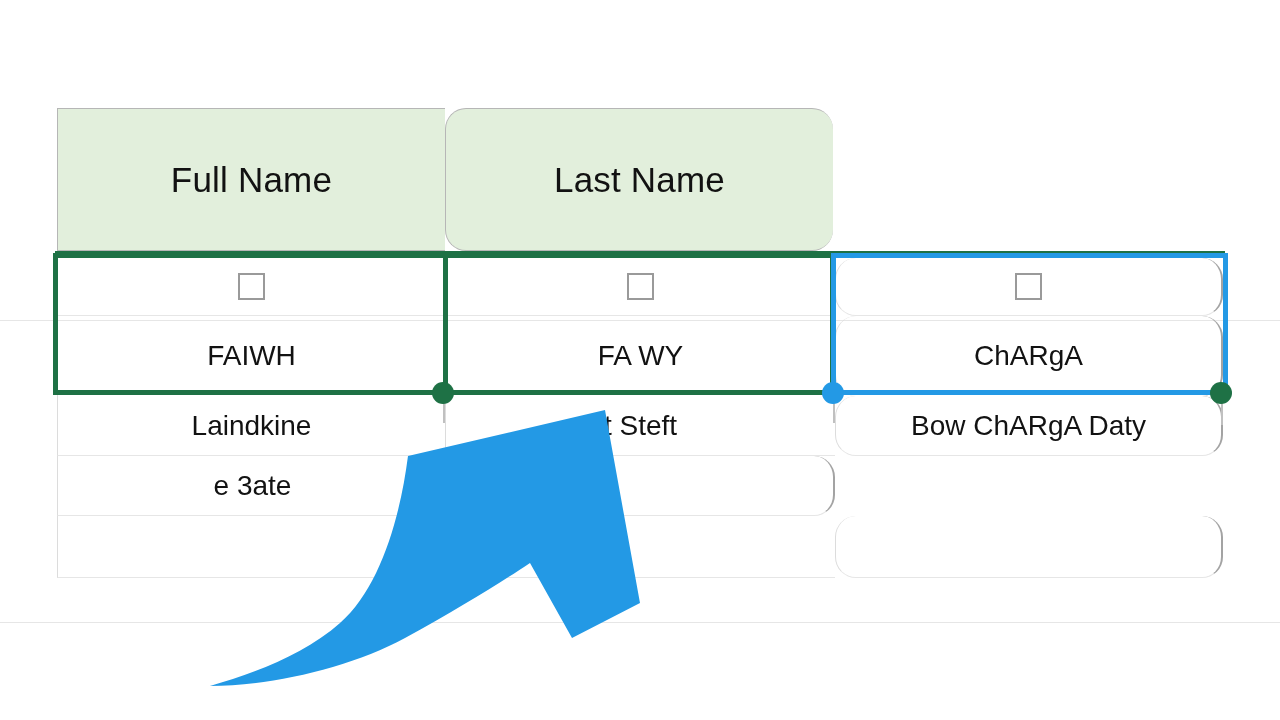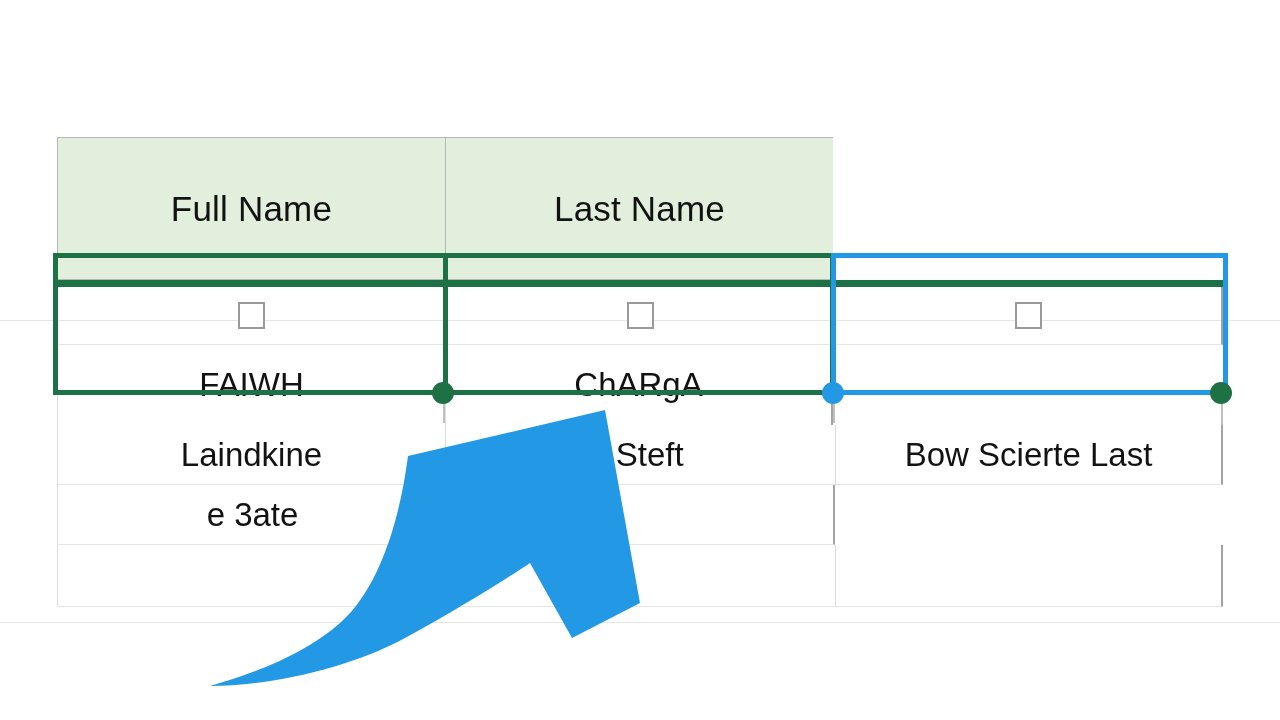--- a/index.html
+++ b/index.html
@@ -14,51 +14,50 @@
   #stage{position:absolute;inset:0;width:1280px;height:720px;overflow:hidden;}
 
   
   .bleed-rule{position:absolute;left:0;height:1px;background:#e6e6e6;}
 
   
   .sheet{
     position:absolute;
     left:57px; top:108px;
     width:1166px;
-    margin-top:29px;
   }
 
   .hdr-row{display:flex;height:143px;}
   .hdr-cell{
     background:#e2efdc;
     border:1px solid #b6b6b6;
     border-right:none;
     box-sizing:border-box;
     display:flex;align-items:center;justify-content:center;
     font-size:35px;color:#121212;font-weight:400;
     letter-spacing:.2px;
   }
   .hdr-cell:last-child{border-right:1px solid #b6b6b6;}
   .c1{width:388px;}
   .c2{width:390px;}
-  .c3{width:388px;}
+  .c3{width:388px;border-radius:21px;}
 
   .hdr-underline{
     position:absolute;left:-2px;top:143px;
     width:1170px;height:7px;background:#1e7145;
   }
 
   
   .data-row{display:flex;box-sizing:border-box;}
   .data-cell{
     box-sizing:border-box;
     border-left:1px solid #dcdcdc;
     border-bottom:1px solid #e6e6e6;
     display:flex;align-items:center;justify-content:center;
-    font-size:33px;color:#121212;
+    font-size:28px;color:#121212;
     position:relative;
   }
   .data-cell:last-child{border-right:2px solid #a3a3a3;}
 
   .row-chk{height:58px;}
   .row-val{height:80px;}
   .row-txt{height:60px;}
   .row-blank{height:62px;}
 
   .chkbox{
@@ -126,34 +125,37 @@
       </div>
       <div class="data-cell c3 row-chk">
         <span class="chkbox"></span>
       </div>
     </div>
 
     <div class="data-row">
       <div class="data-cell c1 row-val cell-nb">
         <span>FAIWH</span>
       </div>
+      <div class="data-cell c2 row-val cell-nb">
+        <span>FA WY</span>
+      </div>
       <div class="data-cell c3 row-val cell-nb">
         <span>ChARgA</span>
       </div>
     </div>
 
     <div class="data-row">
       <div class="data-cell c1 row-txt">
         <span>Laindkine</span>
       </div>
       <div class="data-cell c2 row-txt">
         <span>t Steft</span>
       </div>
       <div class="data-cell c3 row-txt">
-        <span>Bow Scierte Last</span>
+        <span>Bow ChARgA Daty</span>
       </div>
     </div>
 
     <div class="data-row">
       <div class="data-cell c2 row-txt">
         <span>e 3ate</span>
       </div>
       <div class="data-cell c3 row-txt">
         <span></span>
       </div>

